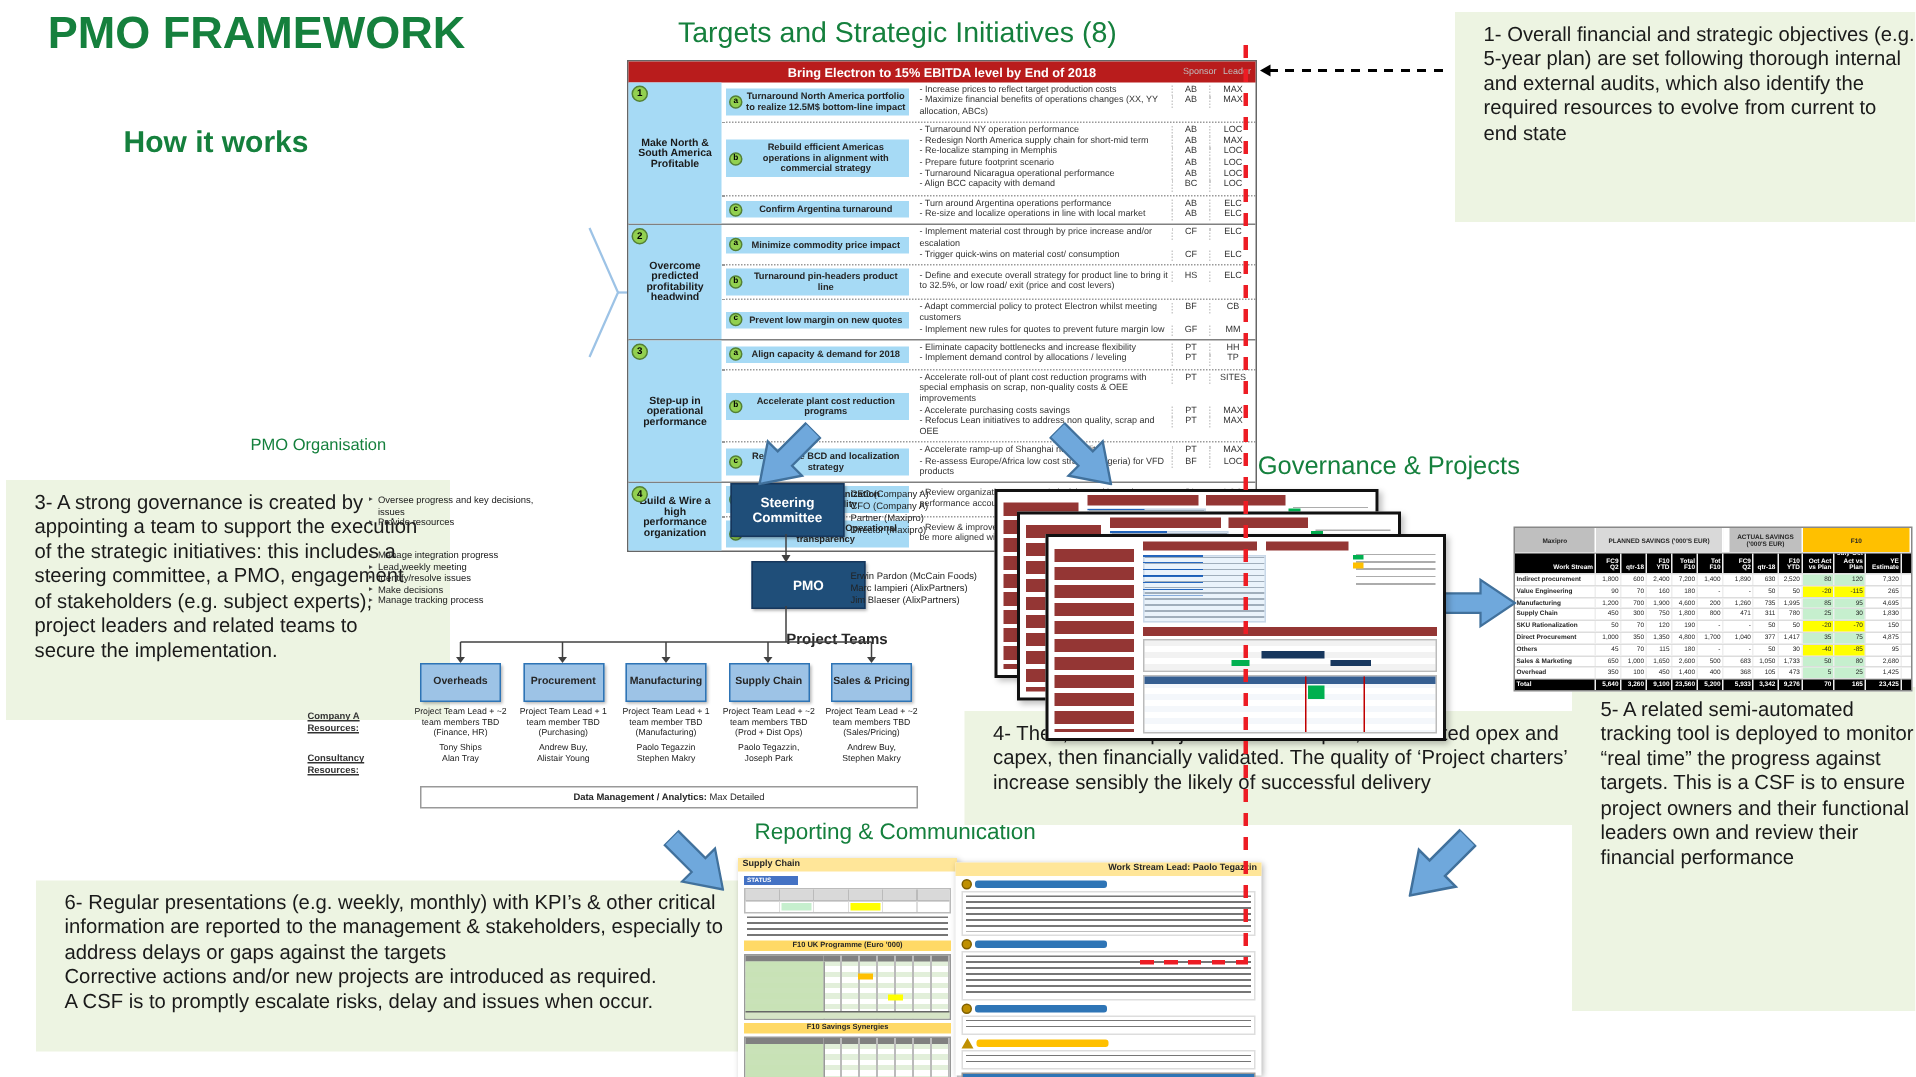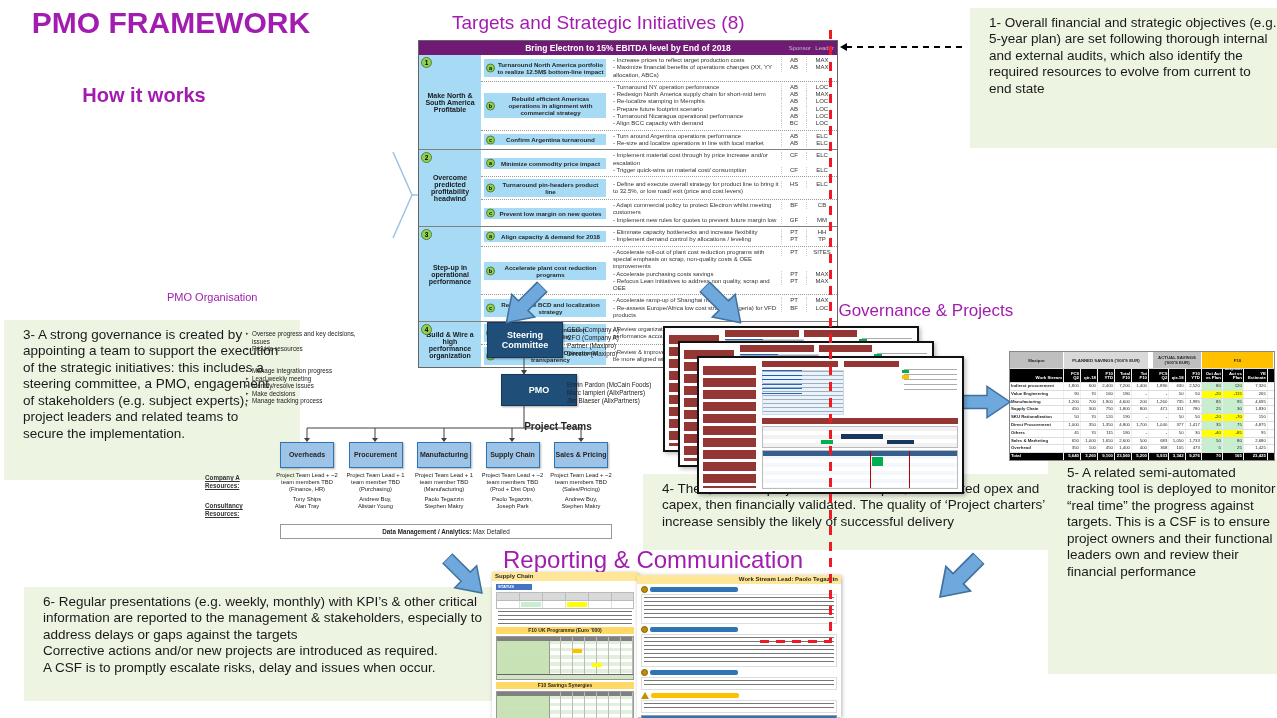--- a/index.html
+++ b/index.html
@@ -1,37 +1,37 @@
 <!DOCTYPE html>
 <html><head>
 <meta charset="utf-8">
 <style>
   html,body{margin:0;padding:0;background:#fff;}
   #canvas{position:relative;width:1277px;height:718px;background:#fff;overflow:hidden;
           font-family:"Liberation Sans",sans-serif;color:#262626;}
   .abs{position:absolute;}
   
-  .red-head{color:#a21caf;white-space:nowrap;}
+  .red-head{color:#15803d;white-space:nowrap;}
   #main-title1{left:14px;top:6px;width:314px;font-size:30px;font-weight:bold;text-align:center;}
   #main-title2{left:14px;top:52px;width:260px;font-size:20px;font-weight:bold;text-align:center;margin-top:32px;}
   #head-targets{left:452px;top:12px;font-size:19px;}
   #head-org{left:167px;top:291px;font-size:11px;}
   #head-gov{left:795px;top:301px;font-size:17px;}
-  #head-rep{left:503px;top:546px;font-size:24px;}
+  #head-rep{left:503px;top:546px;font-size:15px;}
   
   .note{background:#EDF4E2;padding:7px 19px;font-size:13.5px;line-height:1.22;color:#1a1a1a;white-space:pre-line;}
   #note1{left:970px;top:8px;width:288px;height:126px;}
   #note2{left:196px;top:96px;width:186px;height:126px;}
   #note3{left:4px;top:320px;width:258px;height:146px;}
   #note4{left:643px;top:474px;width:388px;height:62px;font-size:13.5px;}
   #note5{left:1048px;top:458px;width:216px;height:202px;}
   #note6{left:24px;top:587px;width:444px;height:100px;}
   
   #init-table{left:418px;top:40px;width:418px;border:1px solid #666;background:#fff;}
-  #init-header{position:relative;height:14px;background:#701a75;color:#fff;font-size:8.5px;font-weight:bold;
+  #init-header{position:relative;height:14px;background:#b91c1c;color:#fff;font-size:8.5px;font-weight:bold;
                text-align:center;line-height:14px;}
   #init-header .hlab{position:absolute;top:0;font-size:6px;font-weight:normal;color:#BFBFBF;}
   #spon-lab{right:26px;} #lead-lab{right:3px;}
   .t-group{display:flex;border-top:1px solid #808080;}
   .t-group:first-child{border-top:none;}
   .t-gcell{width:62px;background:#A6DAF5;position:relative;display:flex;align-items:center;justify-content:center;
            text-align:center;font-size:7px;font-weight:bold;color:#1a1a1a;padding:2px;box-sizing:border-box;}
   .t-items{flex:1;display:flex;flex-direction:column;}
   .t-item{display:flex;padding:1px 0;}
   .t-item.dotted{border-bottom:1px dotted #999;}

